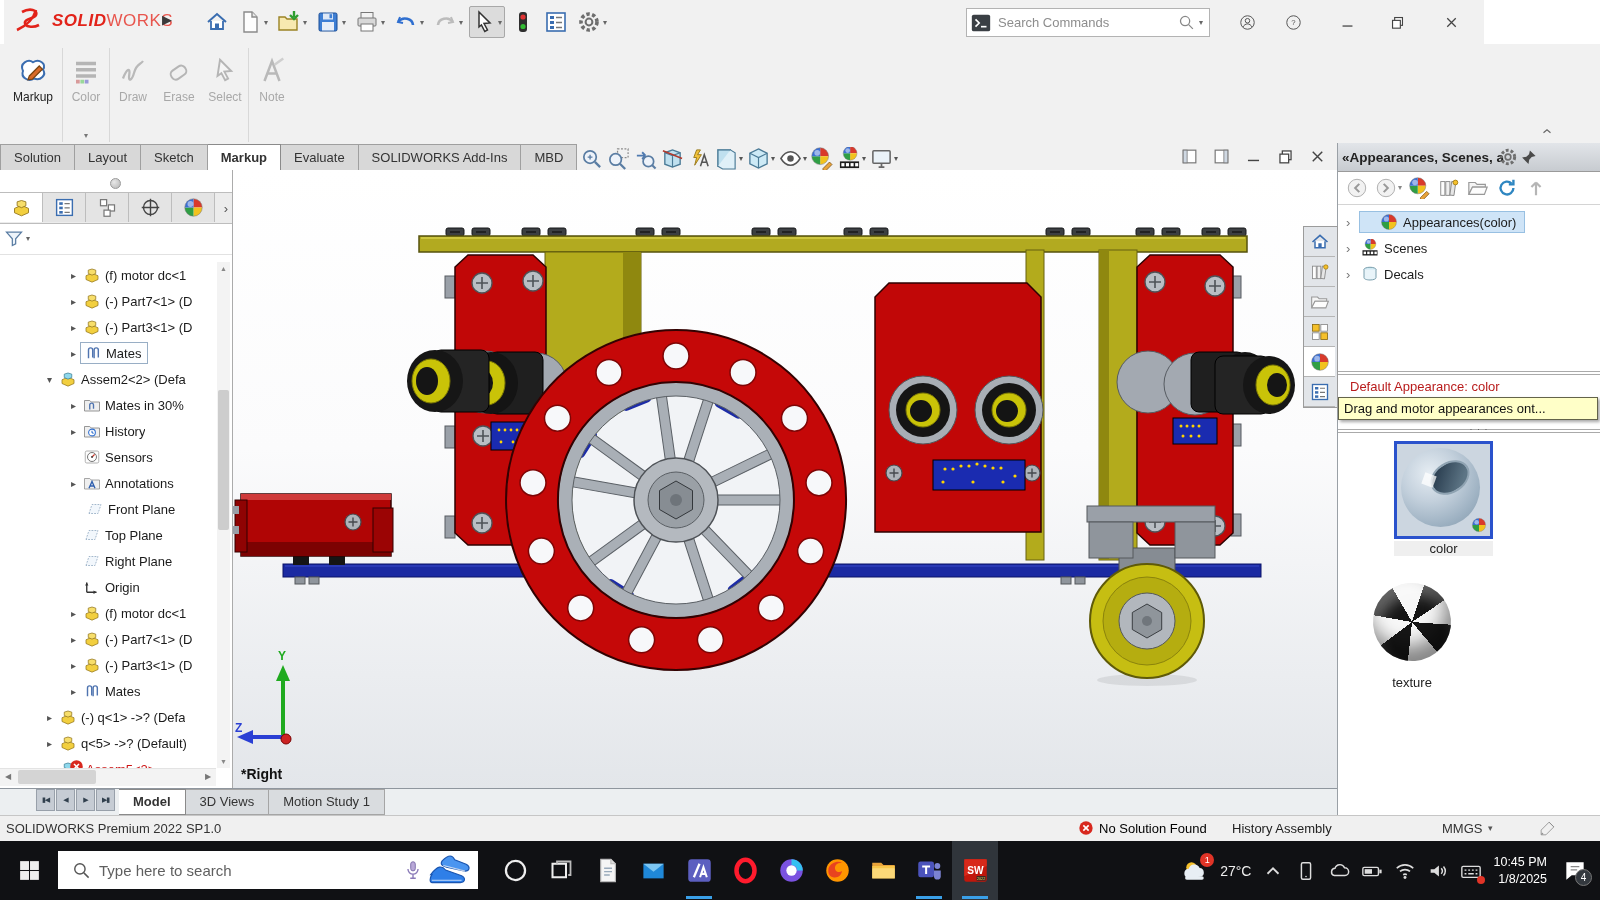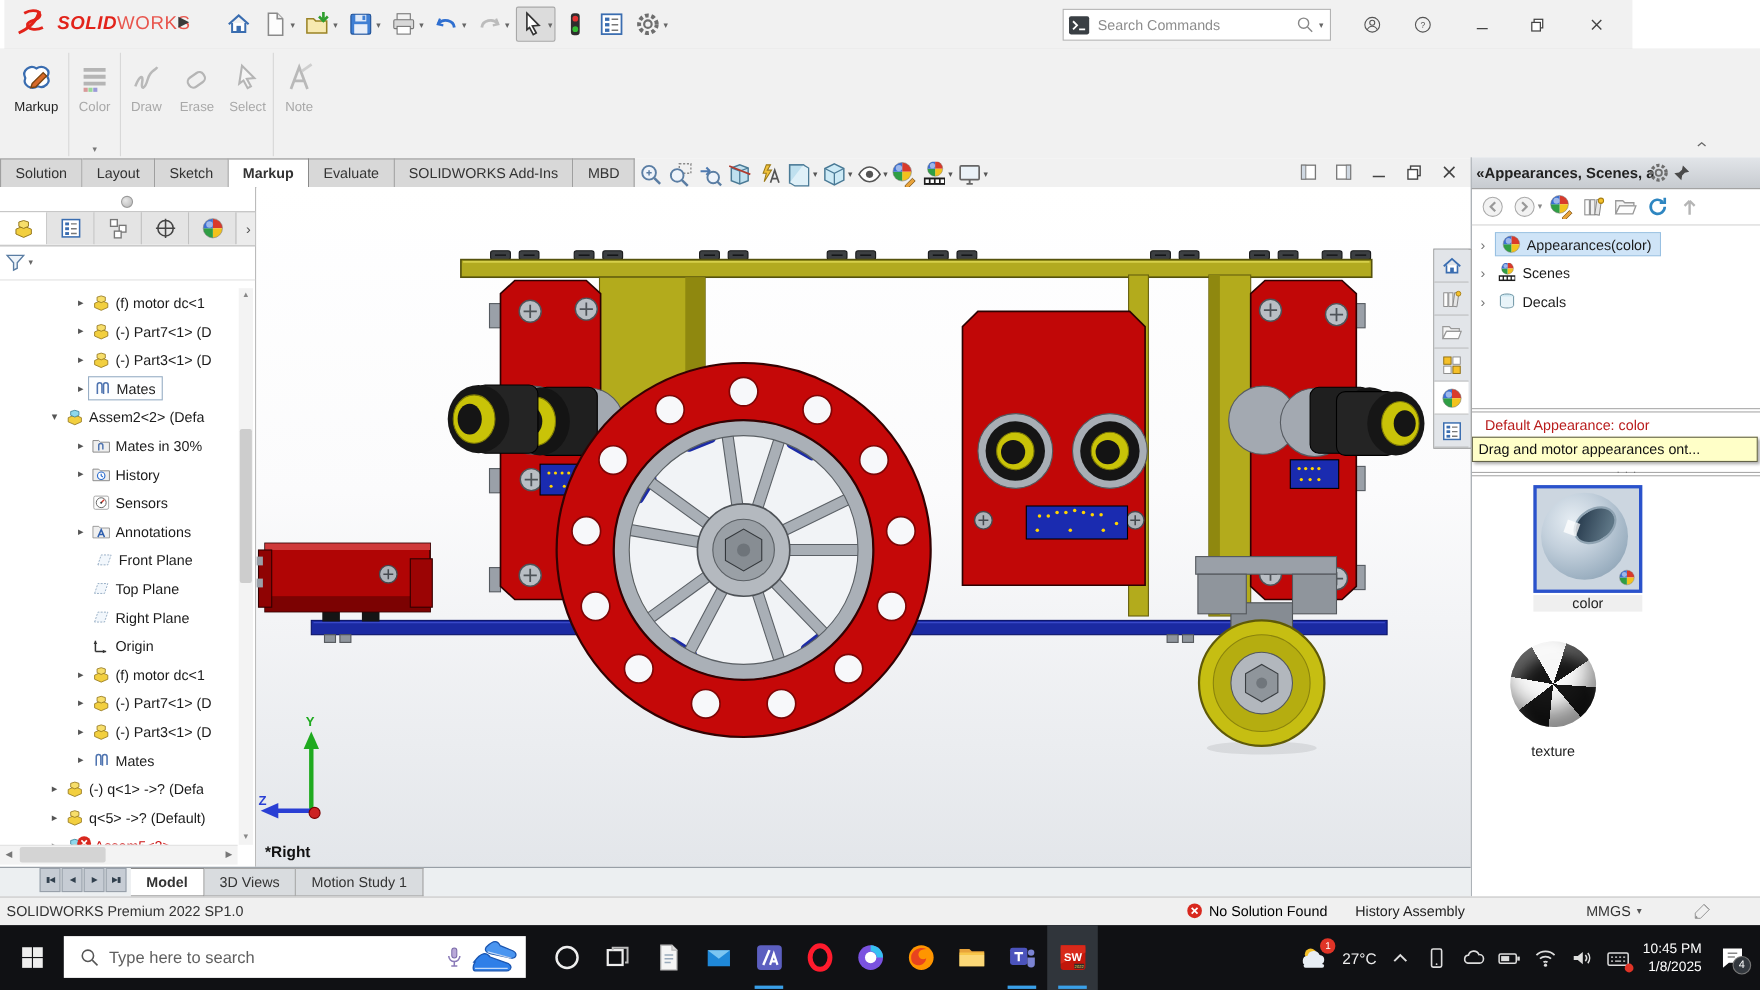--- a/index.html
+++ b/index.html
@@ -96,21 +96,21 @@
   #tphead .pin{margin-left:2px}
   #tphead .pin svg{width:17px;height:17px}
   #tpnav{position:absolute;left:0;top:28px;right:0;height:33px;border-bottom:1px solid #d4d4d4;display:flex;align-items:center;gap:7px;padding-left:8px}
   .navbtn{display:flex;align-items:center}
   .navbtn svg{width:22px;height:22px}
   .navbtn .caret{font-size:8px;color:#888;margin-left:1px}
   #tptree{position:absolute;left:4px;top:66px;right:4px}
   .prow{height:26px;display:flex;align-items:center;font-size:13px;color:#1b1b1b;padding-left:4px}
   .prow .exp{width:14px;color:#777;font-size:13px}
   .prow .ticon{margin:0 5px 0 1px}
-  .prow.selected .grp{background:#cfe4f7;outline:1px solid #98c0e2;padding:1px 8px 1px 4px}
+  .prow.selected .grp{background:#cfe4f7;outline:1px solid #98c0e2;padding:1px 8px 1px 19px}
   #tpmid1{position:absolute;left:0;right:0;top:228px;height:2px;border-top:1px solid #aaa;border-bottom:1px solid #aaa}
   #tpdefault{position:absolute;left:12px;top:236px;font-size:13px;color:#b91c1c;white-space:nowrap}
   #tptip{position:absolute;left:0px;top:254px;right:3px;background:#ffffc8;border:1px solid #63634a;box-shadow:2px 2px 3px rgba(0,0,0,.35);font-size:13px;color:#111;padding:3px 5px;white-space:nowrap;overflow:hidden}
   #tpmid2{position:absolute;left:0;right:0;top:286px;height:2px;border-top:1px solid #aaa;border-bottom:1px solid #aaa}
   #tpmid2 i{position:absolute;left:50%;top:-6px;font-style:normal;font-size:9px;color:#555;letter-spacing:1px}
   #swatch1{position:absolute;left:56px;top:298px;width:93px;height:92px;border:3px solid #2a52cc;background:#ccd6e0}
   #sphere1{position:absolute;left:4px;top:4px;width:79px;height:79px;border-radius:50%;
     background:radial-gradient(circle at 36% 32%,#e6edf3 0%,#c3d0dc 38%,#9cb0c1 72%,#7f94a6 100%)}
   #sphole{position:absolute;right:9px;top:14px;width:38px;height:27px;border-radius:50%;transform:rotate(-33deg);
     background:linear-gradient(140deg,#2e4254 20%,#5d7585 80%);border:2px solid #8fa3b2}

